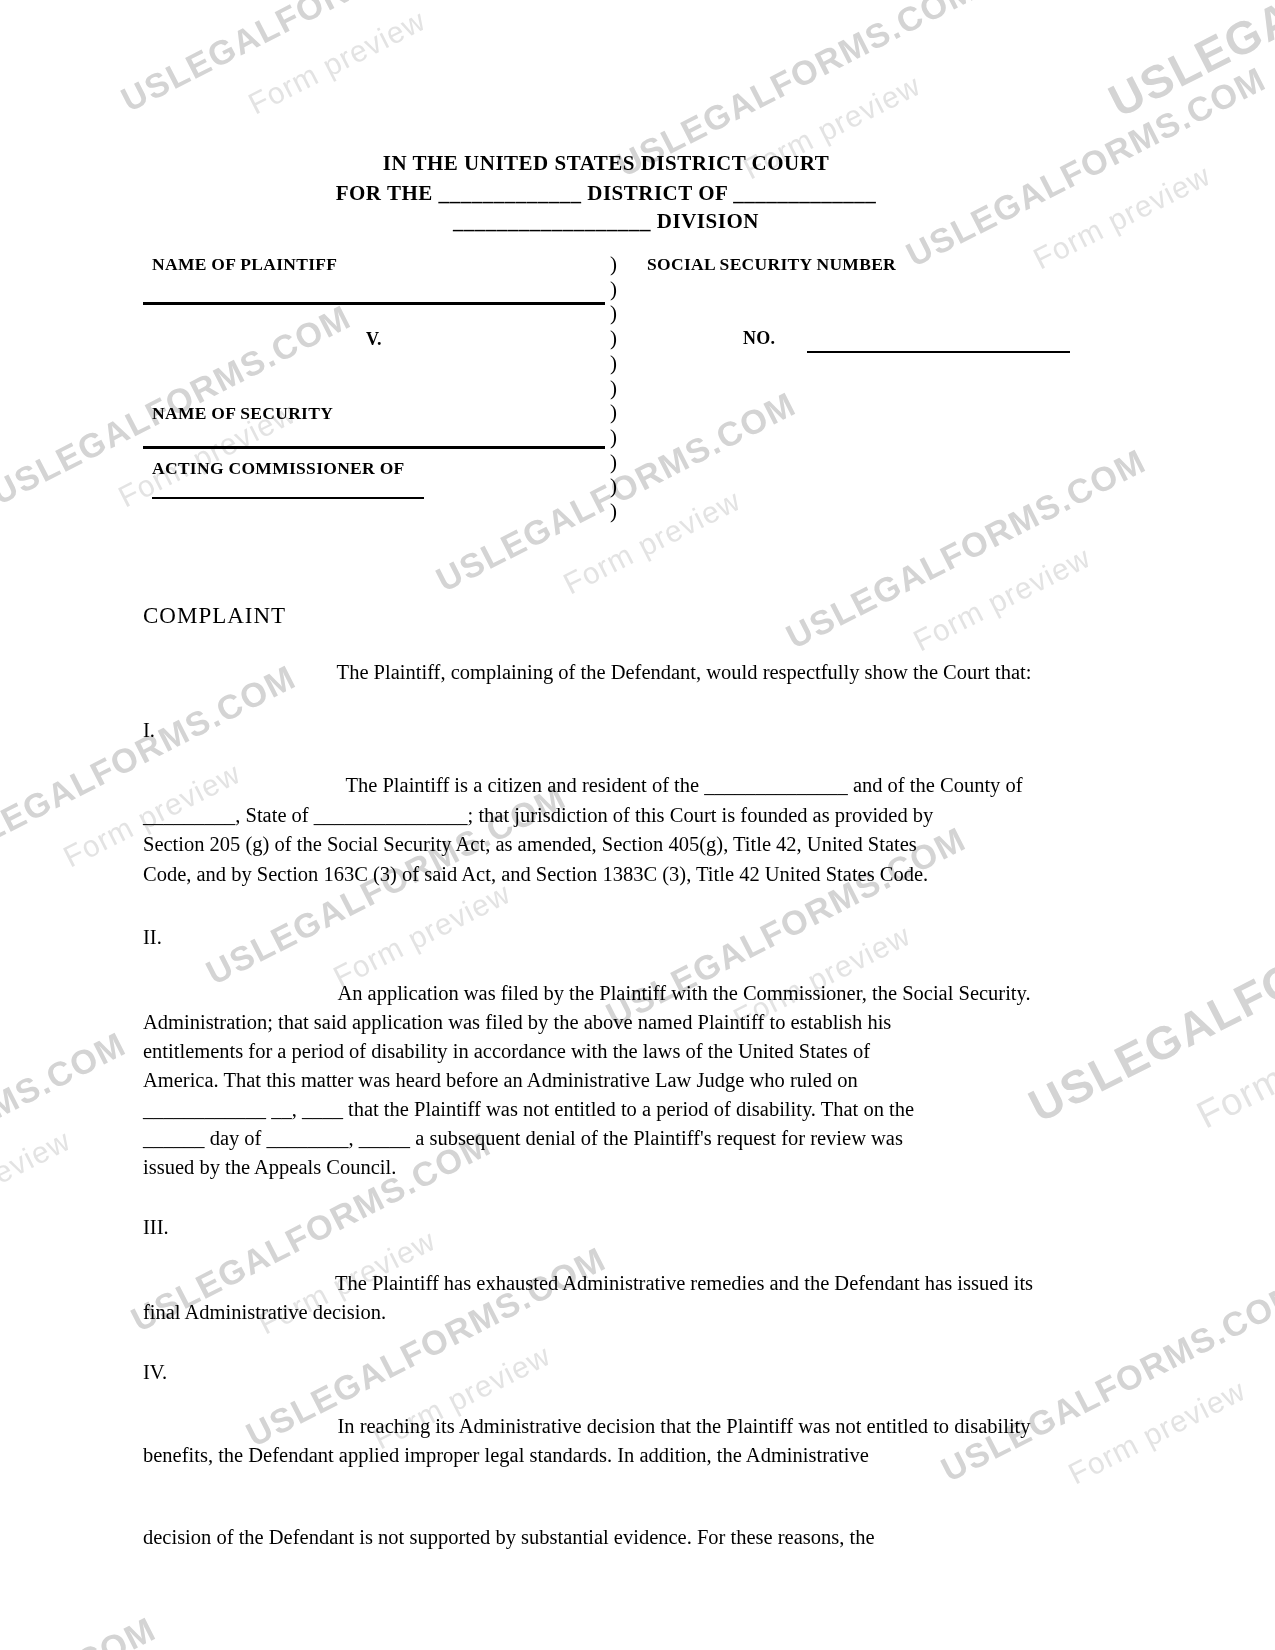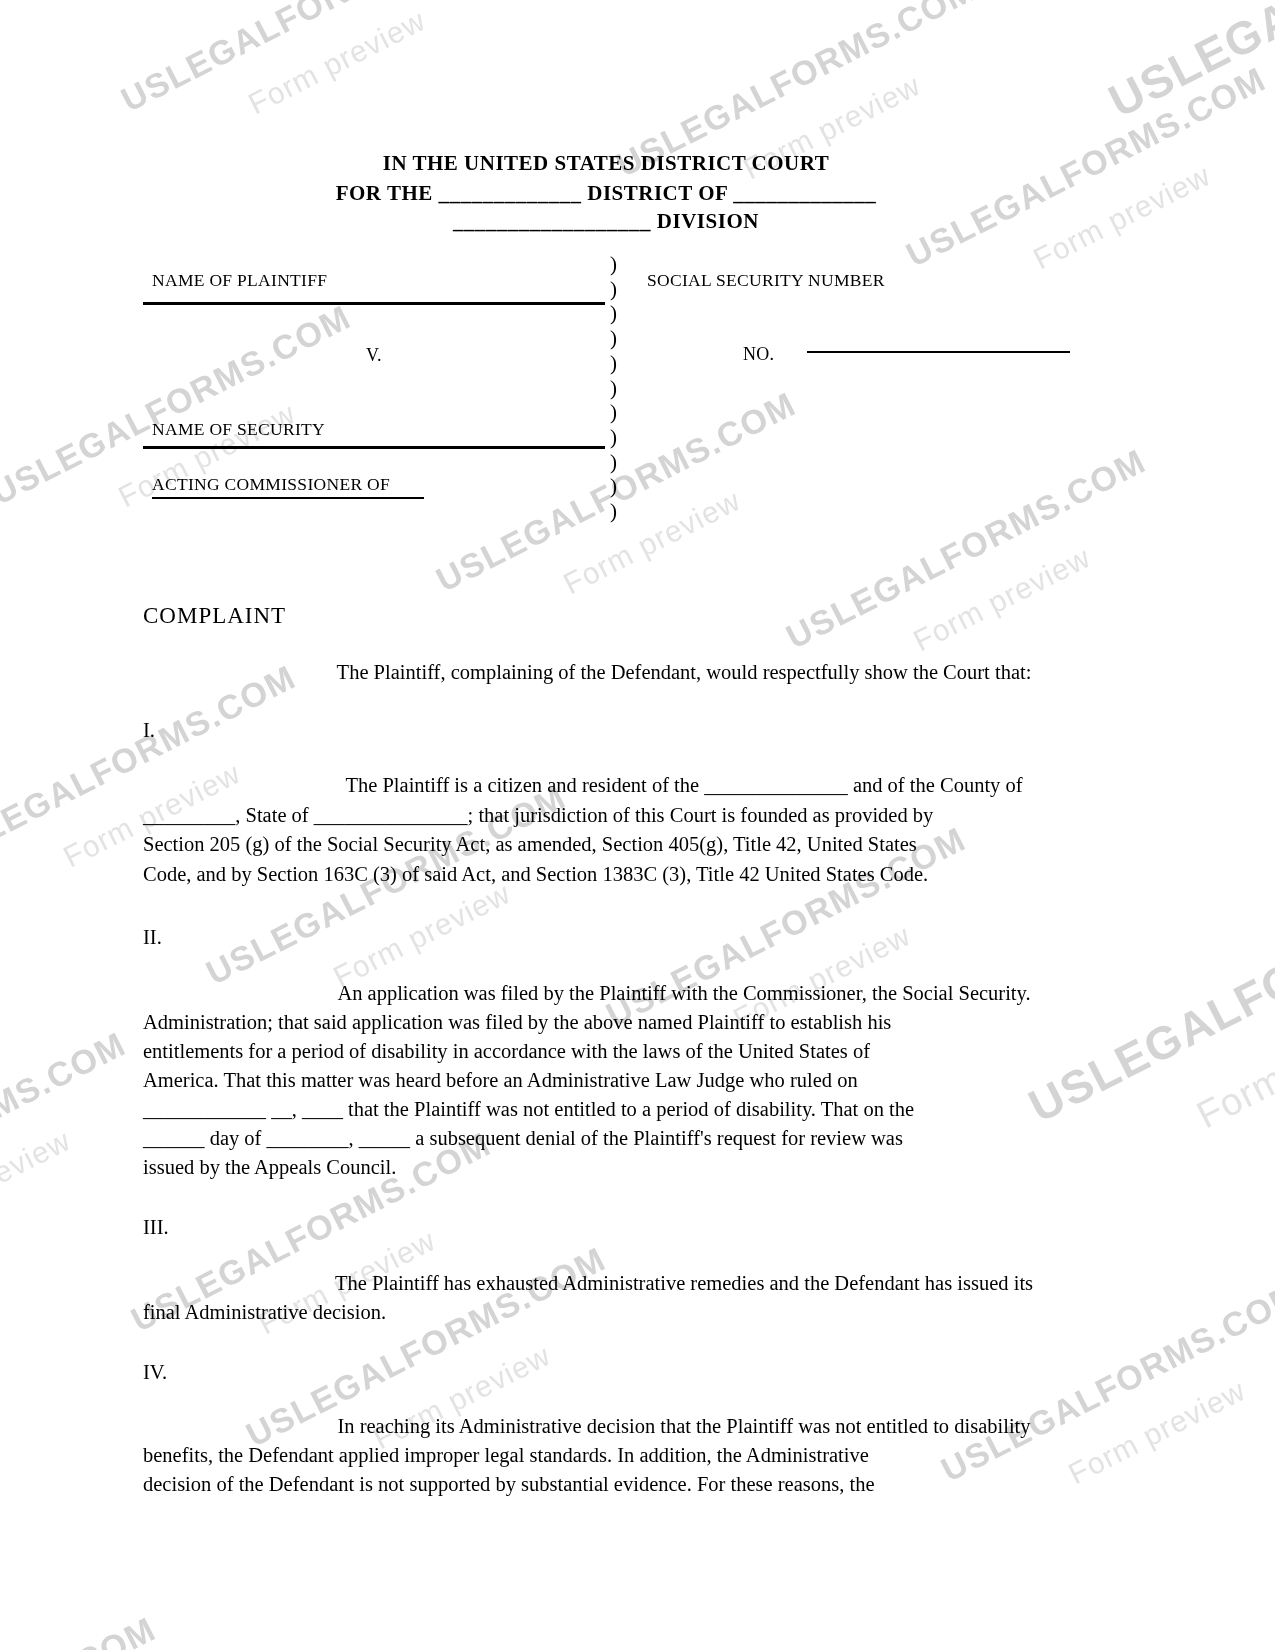--- a/index.html
+++ b/index.html
@@ -10,21 +10,21 @@
   .wm-brand{position:absolute;transform:rotate(-27deg);transform-origin:0 0;
             font-family:"Liberation Sans",sans-serif;font-weight:bold;
             color:#d4d4d4;letter-spacing:1.5px;white-space:nowrap;}
   .wm-preview{position:absolute;transform:rotate(-27deg);transform-origin:0 0;
               font-family:"Liberation Sans",sans-serif;font-weight:normal;
               color:#e3e3e3;letter-spacing:1px;white-space:nowrap;}
   
   .doc{position:absolute;inset:0;z-index:2;}
   .hdrline{position:absolute;left:143px;width:926px;text-align:center;
            font-weight:bold;font-size:21px;letter-spacing:0.5px;white-space:nowrap;}
-  .lbl{position:absolute;font-weight:normal;font-size:17.5px;white-space:nowrap;letter-spacing:0.3px;margin-top:16px;}
+  .lbl{position:absolute;font-weight:bold;font-size:17.5px;white-space:nowrap;letter-spacing:0.3px;}
   .hline{position:absolute;background:#000;}
   .paren{position:absolute;left:610px;font-size:21px;}
   .centercol{position:absolute;left:143px;width:990px;text-align:left;white-space:nowrap;}
   .bodyline{position:absolute;left:143px;width:1010px;font-size:20.5px;white-space:nowrap;}
   .indent{text-indent:72px;text-align:center;}
   .complaint{font-size:23px;letter-spacing:1px;}
   .numeral{font-size:20.5px;}
 </style>
 </head>
 <body>
@@ -115,16 +115,16 @@
     <div class="bodyline" style="top:1127px">______ day of ________, _____ a subsequent denial of the Plaintiff's request for review was</div>
     <div class="bodyline" style="top:1156px">issued by the Appeals Council.</div>
 
     <div class="centercol numeral" style="top:1216px">III.</div>
     <div class="bodyline indent" style="top:1272px">The Plaintiff has exhausted Administrative remedies and the Defendant has issued its</div>
     <div class="bodyline" style="top:1301px">final Administrative decision.</div>
 
     <div class="centercol numeral" style="top:1361px">IV.</div>
     <div class="bodyline indent" style="top:1415px">In reaching its Administrative decision that the Plaintiff was not entitled to disability</div>
     <div class="bodyline" style="top:1444px">benefits, the Defendant applied improper legal standards. In addition, the Administrative</div>
-    <div class="bodyline" style="top:1473px">decision of the Defendant is not supported by substantial evidence. For these reasons, the</div>
+    <div class="bodyline" style="top:1526px">decision of the Defendant is not supported by substantial evidence. For these reasons, the</div>
 
   </div>
 </div>
 
 </body></html>

